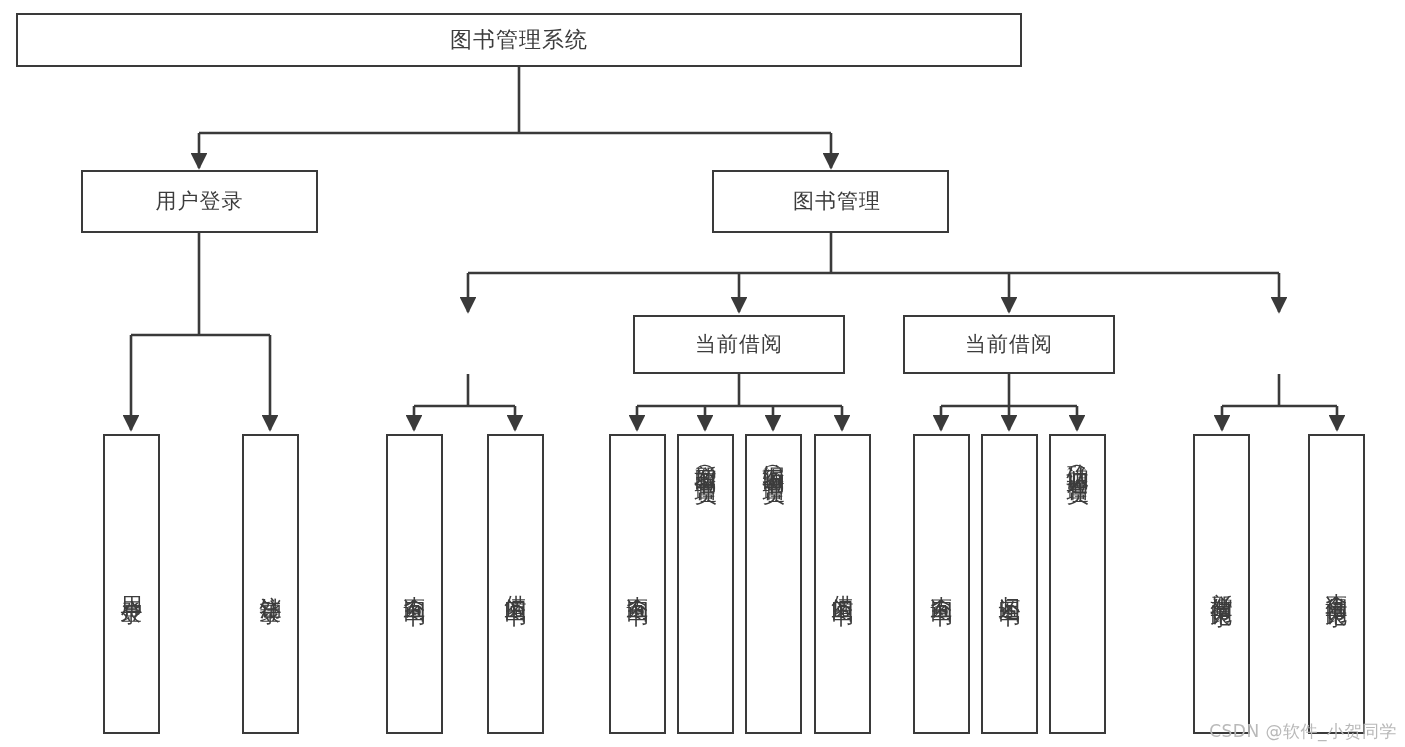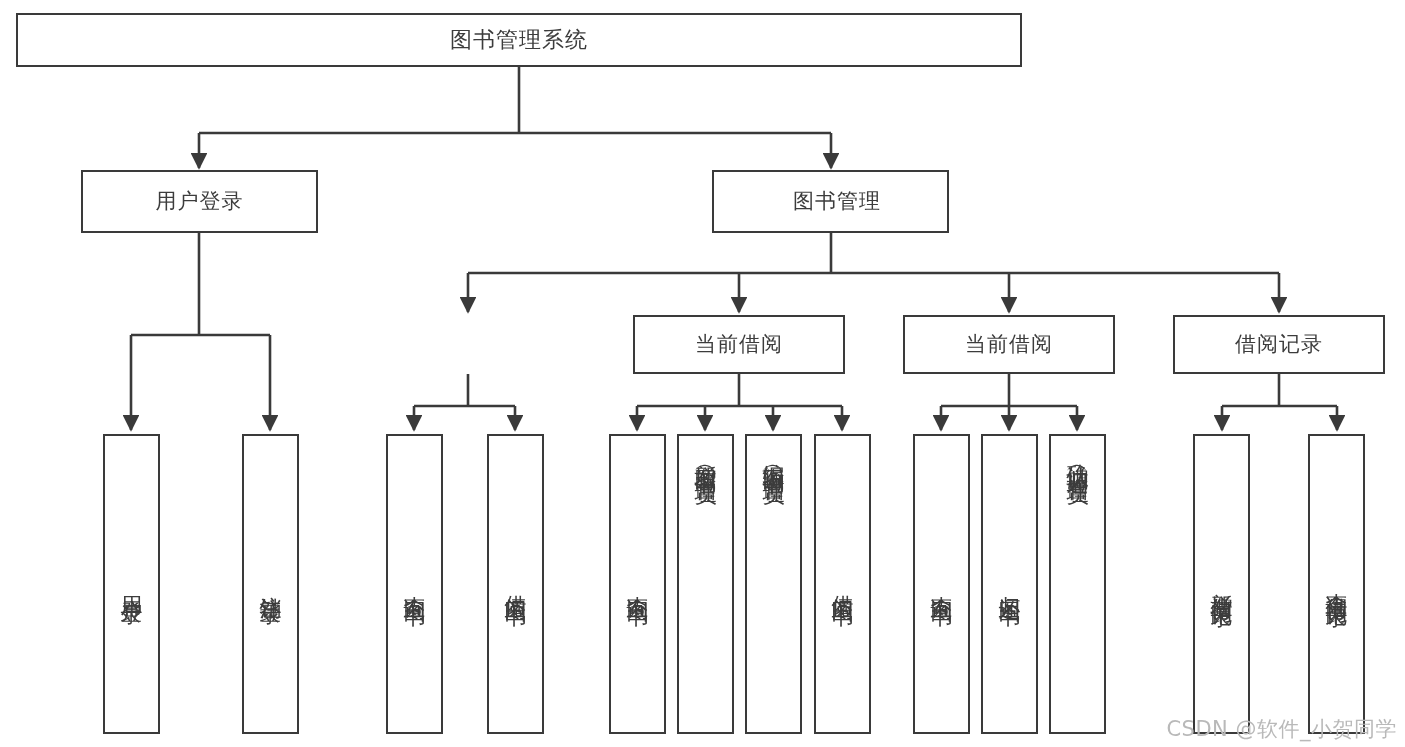--- a/index.html
+++ b/index.html
@@ -65,21 +65,21 @@
     line-height: 1;
   }
   .node.leaf.centered {
     align-items: center;
     padding-top: 0;
   }
   #watermark {
     position: absolute;
     right: 8px;
     bottom: 4px;
-    font-size: 21px;
+    font-size: 17px;
     color: #b9b9b9;
     letter-spacing: 0.5px;
     white-space: nowrap;
     font-family: "DejaVu Sans", "Liberation Sans", sans-serif;
   }
 </style>
 </head>
 <body>
 
 <div id="diagram-root">
@@ -144,23 +144,20 @@
   <div class="node horiz" style="left:712px; top:170px; width:237px; height:63px;padding-left:13px;">
     <span class="label">图书管理</span>
   </div>
 
   <div class="node horiz" style="left:633px; top:315px; width:212px; height:59px;">
     <span class="label">当前借阅</span>
   </div>
   <div class="node horiz" style="left:903px; top:315px; width:212px; height:59px;">
     <span class="label">当前借阅</span>
   </div>
-  <div class="node horiz" style="left:1173px; top:315px; width:212px; height:59px;">
-    <span class="label">借阅记录</span>
-  </div>
 
   <div class="node leaf centered" style="left:103px; top:434px; width:57px; height:300px;">
     <span class="label">用户登录</span>
   </div>
   <div class="node leaf centered" style="left:242px; top:434px; width:57px; height:300px;">
     <span class="label">注销登录</span>
   </div>
 
   <div class="node leaf centered" style="left:386px; top:434px; width:57px; height:300px;">
     <span class="label">查询图书</span>

